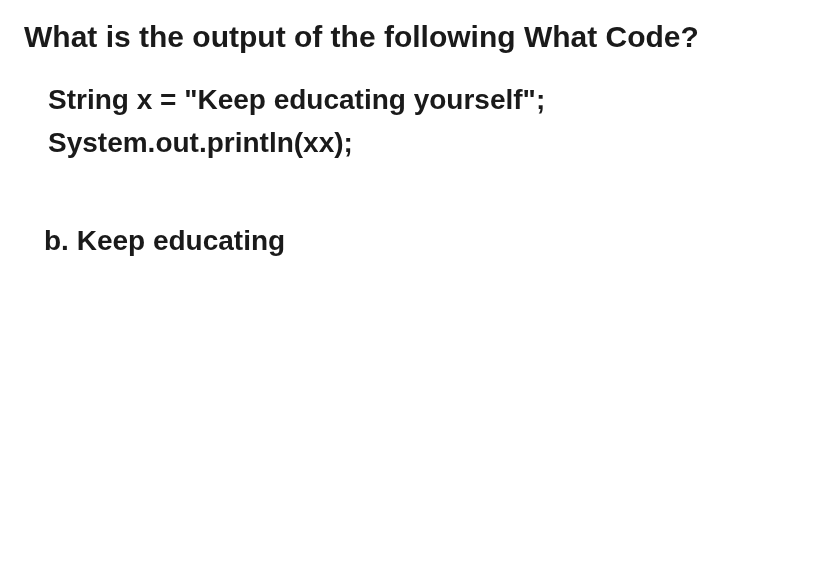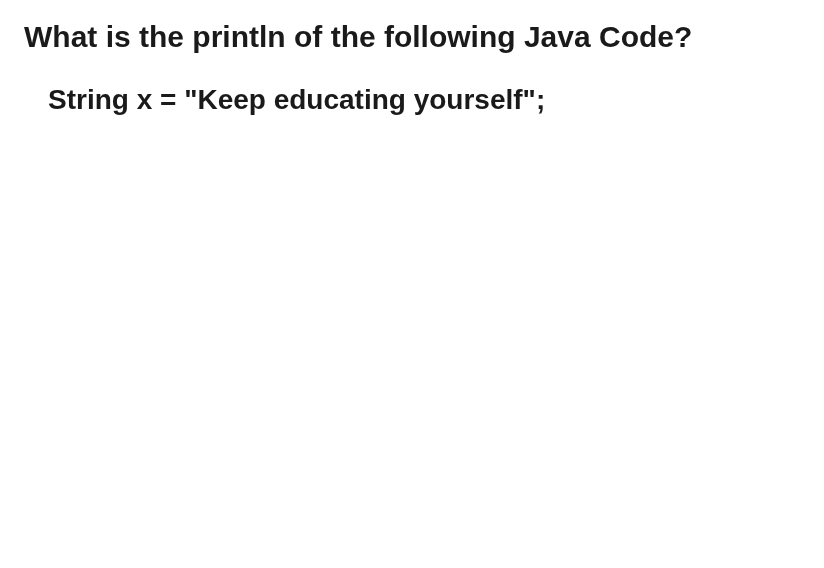--- a/index.html
+++ b/index.html
@@ -34,20 +34,22 @@
     }
     .option {
       font-size: 28px;
       font-weight: 600;
       margin-bottom: 28px;
     }
   </style>
 </head>
 <body>
 
-<div class="question-title">What is the println of the following Java Code?</div>
+<div class="question-title">What is the output of the following What Code?</div>
 
 <div class="code-block">
   <div class="code-line">String x = "Keep educating yourself";</div>
+  <div class="code-line">System.out.println(xx);</div>
 </div>
 
 <div class="options">
+  <div class="option">b. Keep educating</div>
 </div>
 
 </body></html>

